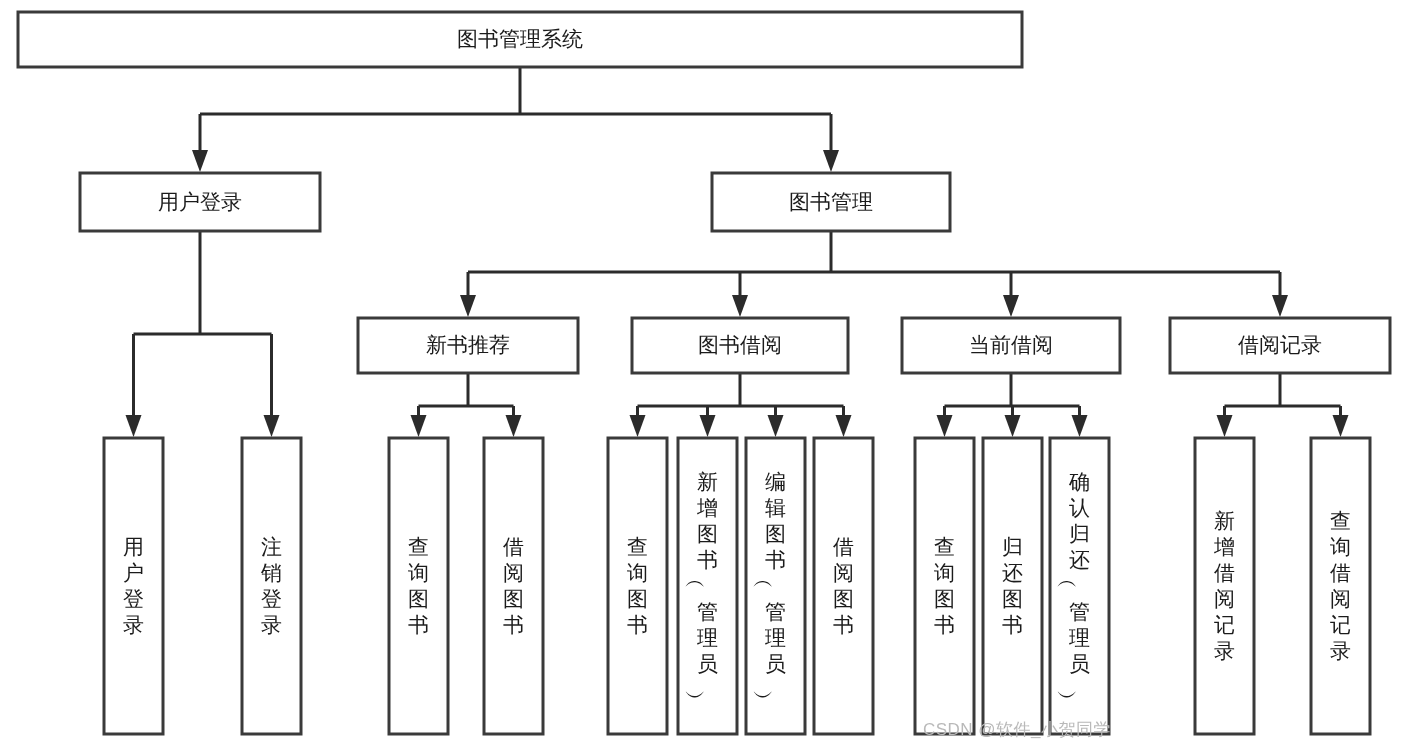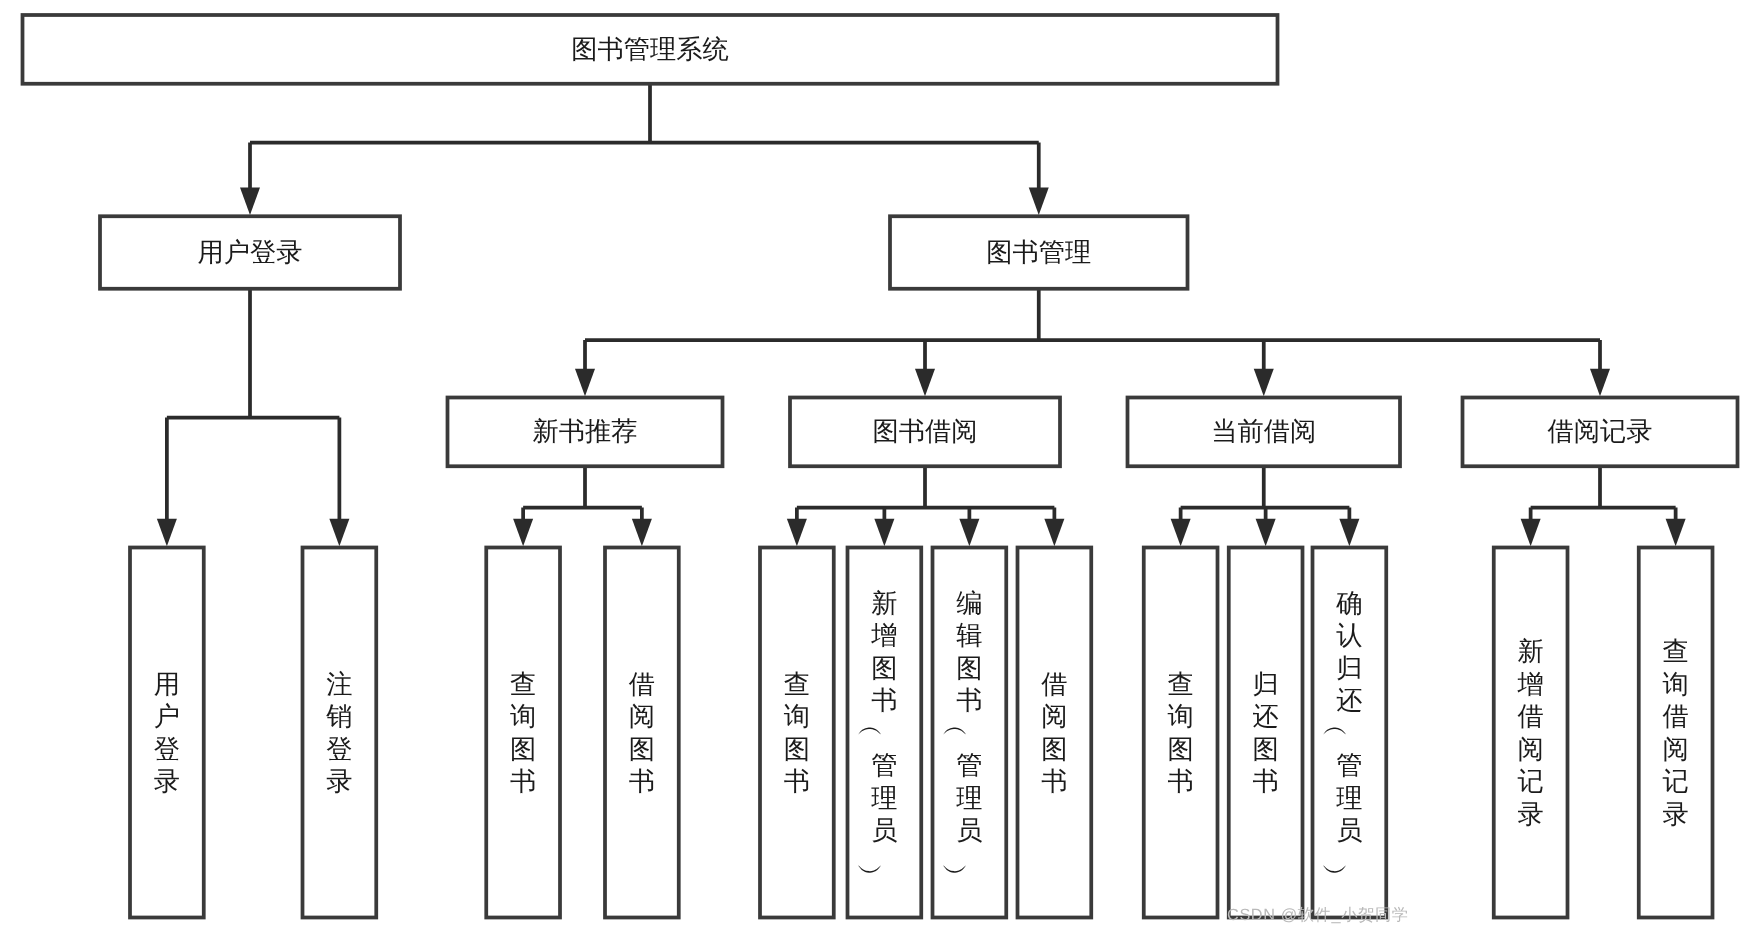--- a/index.html
+++ b/index.html
@@ -50,24 +50,24 @@
     dominant-baseline: middle;
   }
   .node-label-v {
     font-family: "Liberation Sans", "DejaVu Sans", sans-serif;
     font-size: 21px;
     fill: #1b1b1b;
     text-anchor: middle;
   }
   .watermark {
     position: absolute;
-    right: 8px;
+    right: 24px;
     bottom: 6px;
     font-family: "Liberation Sans", "DejaVu Sans", sans-serif;
-    font-size: 13px;
+    font-size: 17px;
     color: #b9b9b9;
     white-space: nowrap;
     letter-spacing: 0.5px;
   }
 </style>
 </head>
 <body>
 
 <div id="diagram-root">
   <svg id="flow" viewBox="0 0 1405 747">

